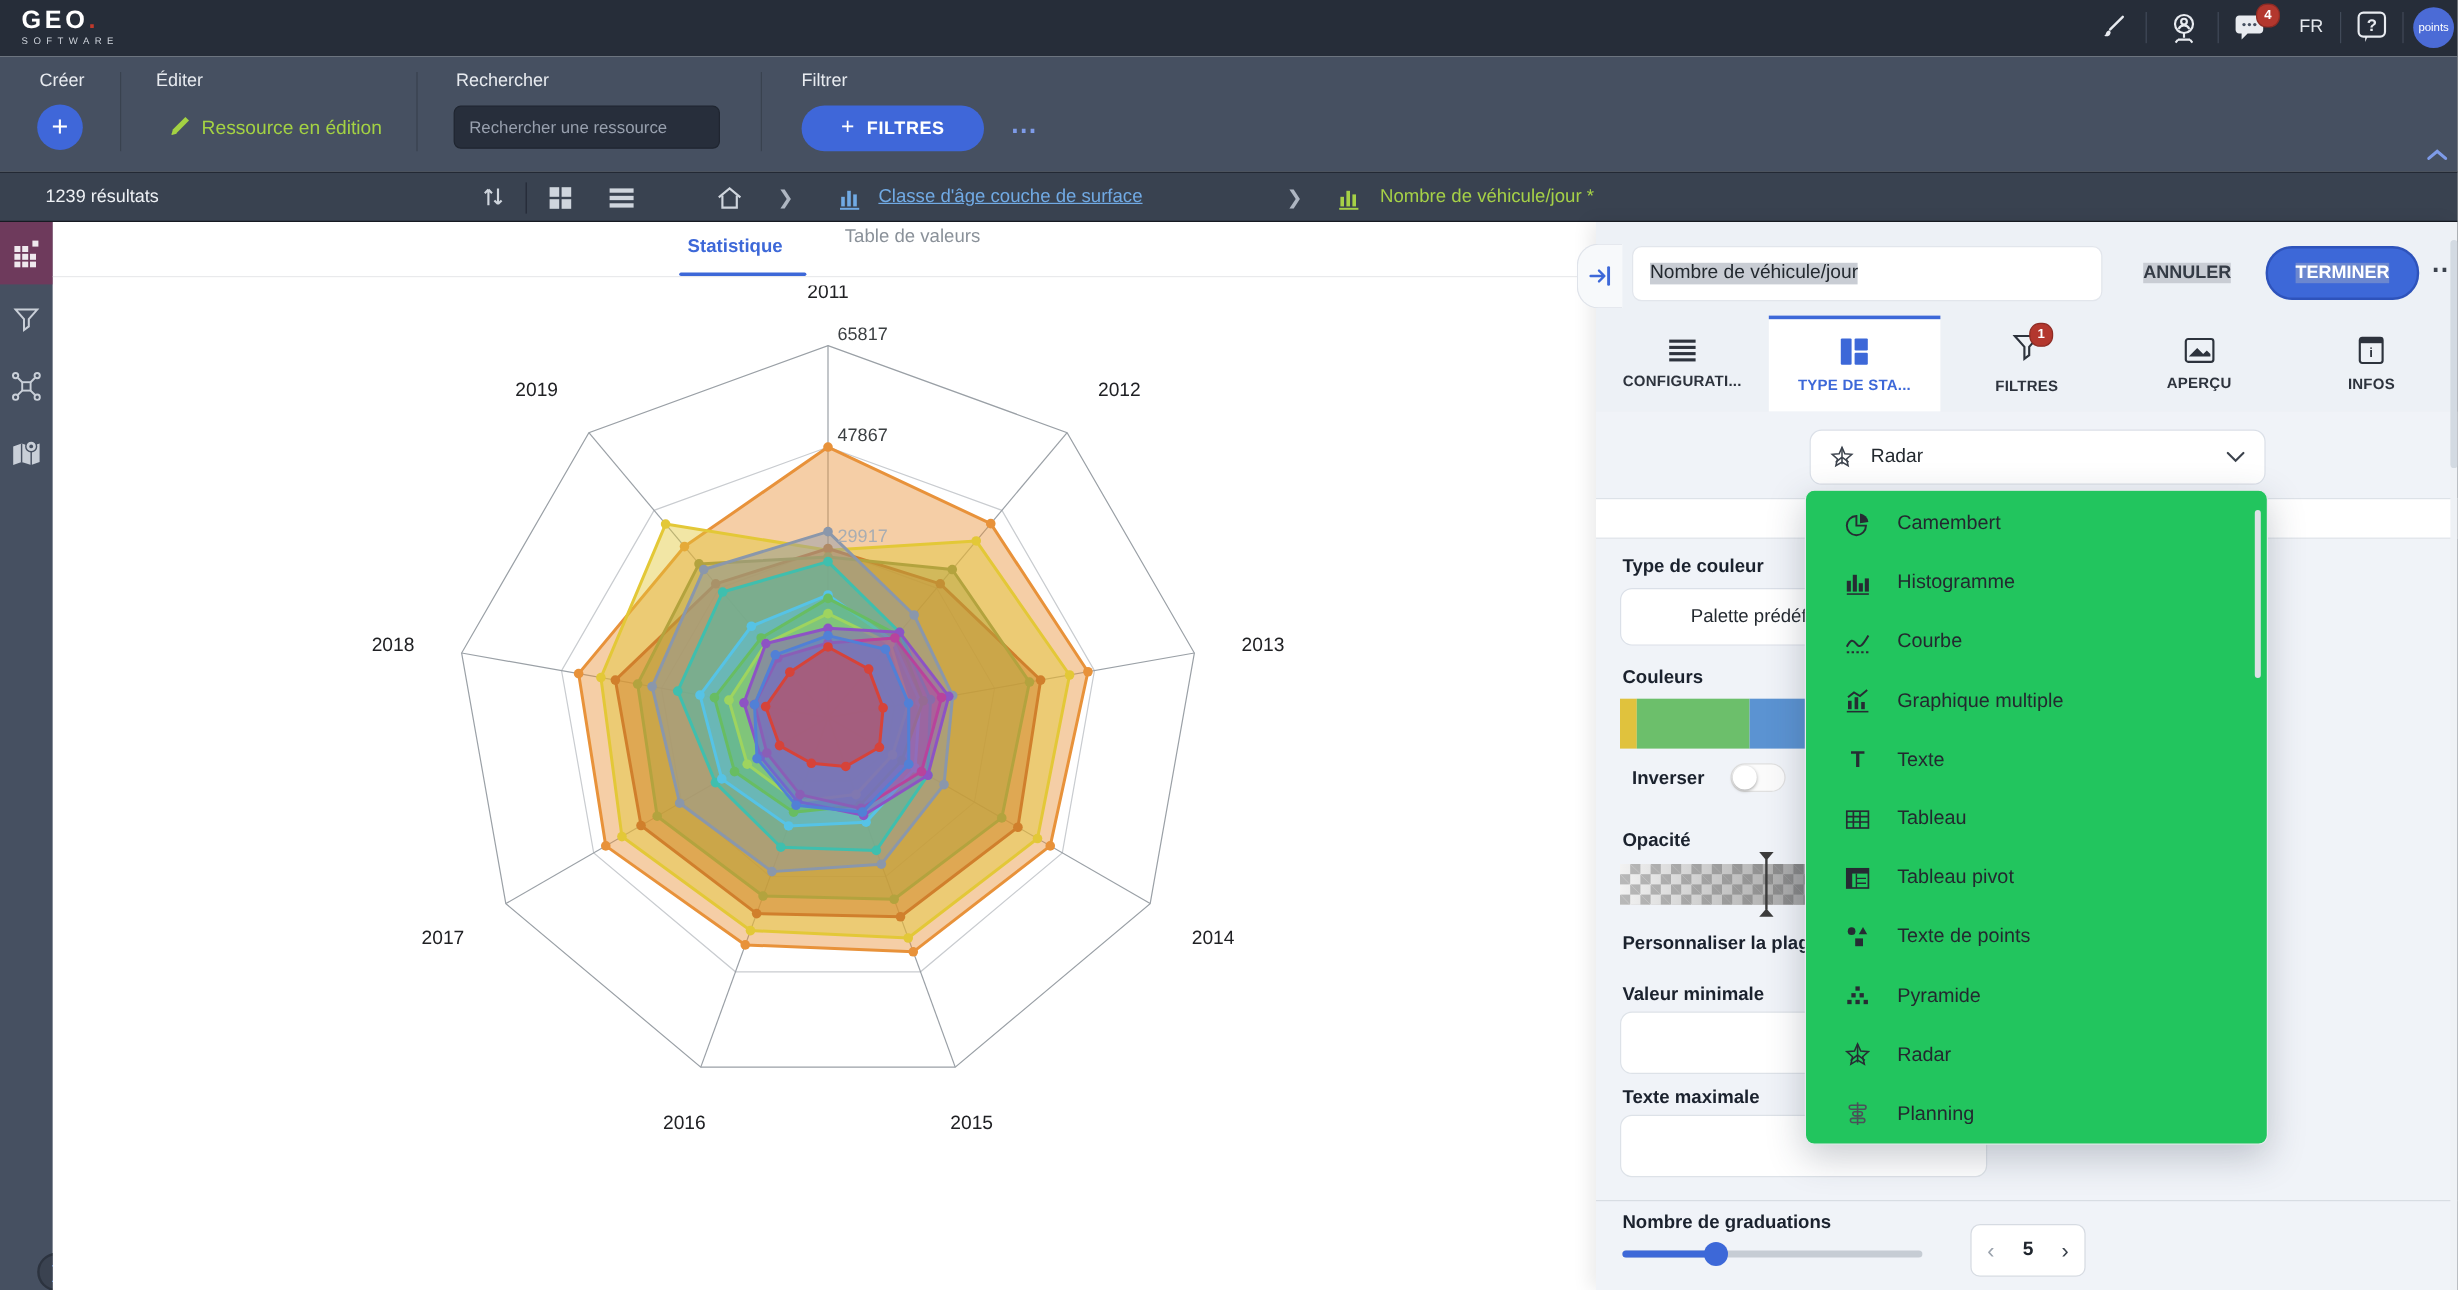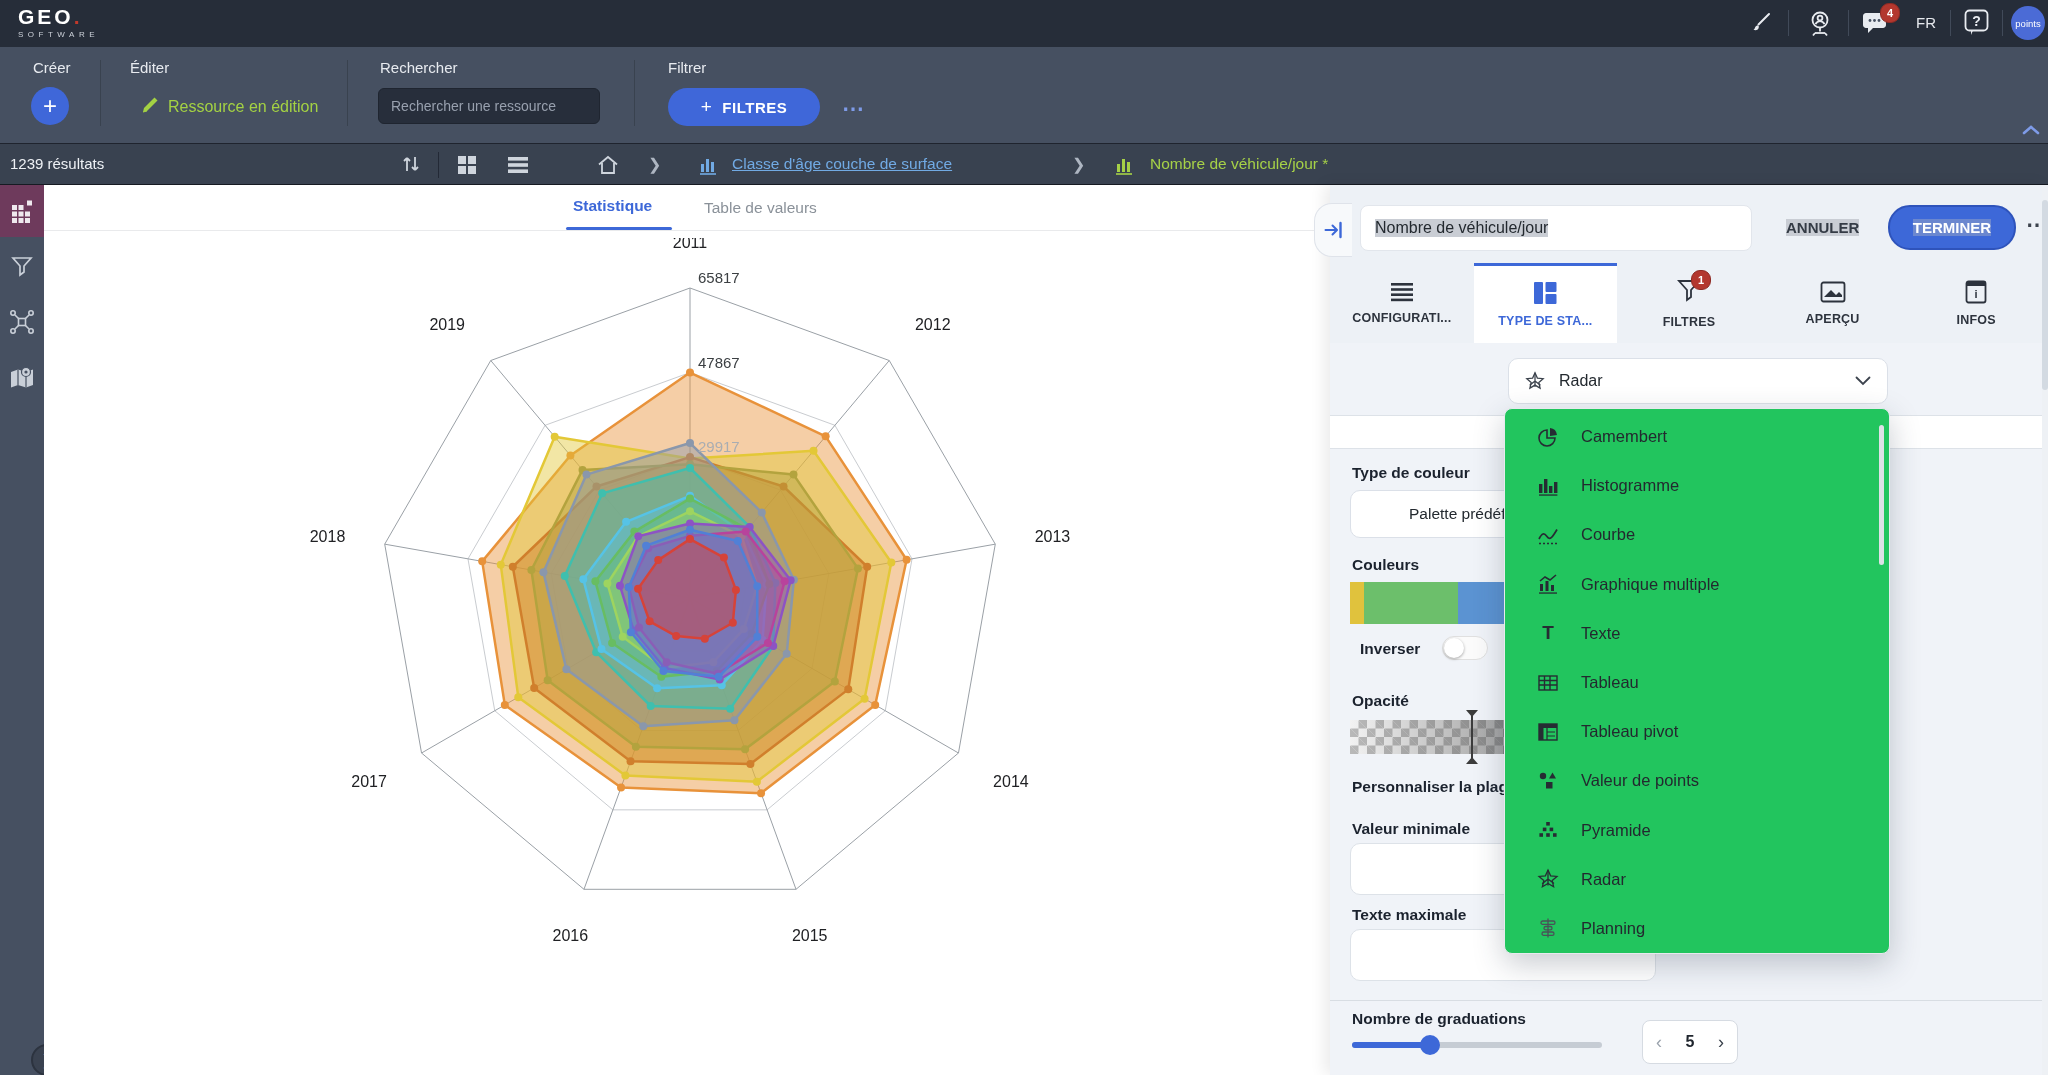--- a/index.html
+++ b/index.html
@@ -26,21 +26,21 @@
   .edit-link{color:#a4d243;font-size:16px;font-weight:500;display:flex;align-items:center;gap:8px;justify-content:center;}
   .search-inp{width:222px;height:36px;background:#272e3b;border:1px solid #1f2530;border-radius:6px;
               color:#98a0ae;font-size:14px;padding:0 12px;box-sizing:border-box;display:flex;align-items:center;}
   .filtres-btn{width:152px;height:38px;border-radius:19px;background:#3f67d9;color:#fff;
                display:flex;align-items:center;justify-content:center;gap:10px;
                font-weight:bold;font-size:15px;letter-spacing:.5px;}
   .dots{color:#7e9be8;font-size:22px;font-weight:bold;letter-spacing:2px;}
   
   .crumbbar{left:0;top:143px;width:2048px;height:42px;background:#394250;
             border-top:1px solid #1f242e;border-bottom:1px solid #161a22;box-sizing:border-box;}
-  .crumb-txt{font-size:15px;color:#eef1f5;}
+  .crumb-txt{font-size:15px;color:#eef1f5;margin-left:28px;}
   .crumb-link{font-size:15.5px;color:#71aae4;text-decoration:underline;}
   .crumb-cur{font-size:15.5px;color:#a6d147;}
   .chev{color:#aeb6c2;font-size:16px;}
   
   .sidebar{left:0;top:185px;width:44px;height:890px;background:#465061;}
   .side-active{left:0;top:0;width:44px;height:52px;background:#6e3a5c;}
   .expand-circle{left:31px;top:1044px;width:28px;height:28px;border-radius:50%;
                  background:#3a4250;border:2px solid #2c333f;display:flex;align-items:center;
                  justify-content:center;color:#6f9fe8;font-size:14px;}
   
@@ -286,21 +286,21 @@
         <circle cx="17" cy="7" r="4.5" fill="#c9cfd8" stroke="#465061" stroke-width="1.2"></circle>
           <circle cx="17" cy="7" r="1.6" fill="#465061"></circle>
       </svg>
     </div>
   </div>
   <div class="abs expand-circle">❯</div>
 
   <div class="abs main">
     <div class="abs tab-active" style="left:529px;top:12px;">Statistique</div>
     <div class="abs tab-underline" style="left:522px;top:42px;width:106px;"></div>
-    <div class="abs tab-idle" style="left:660px;top:14px;">Table de valeurs</div>
+    <div class="abs tab-idle" style="left:660px;top:4px;">Table de valeurs</div>
     <div class="abs main-div" style="left:0;top:45px;width:1286px;"></div>
     <svg id="radar" class="abs" style="left:0px;top:53px;" width="1286" height="837">
         <polygon points="646,50 845.2641590028272,122.52622263311682 951.2904034337845,306.1690649232516 914.467875173176,515 752.0262444309574,651.3047124436316 539.9737555690427,651.3047124436316 377.532124826824,515 340.7095965662155,306.16906492325154 446.7358409971728,122.52622263311684" fill="none" stroke="#9aa0a6" stroke-width="1"></polygon>
         <polygon points="646,134.54502636097058 790.9196635973735,187.29147027028583 868.0298059948791,320.8501546816367 841.2497345809504,472.7274868195147 723.1101423975057,571.8583750480774 568.8898576024943,571.8583750480775 450.7502654190496,472.7274868195147 423.97019400512085,320.8501546816367 501.0803364026265,187.29147027028586" fill="none" stroke="#c9ccd0" stroke-width="1"></polygon>
         <polygon points="646,219.09005272194113 736.5751681919197,252.05671790745484 784.7692085559738,335.53124444002185 768.0315939887249,430.4549736390294 694.1940403640541,492.4120376525233 597.8059596359459,492.4120376525233 523.9684060112751,430.4549736390294 507.2307914440262,335.53124444002185 555.4248318080803,252.05671790745487" fill="none" stroke="#c9ccd0" stroke-width="1"></polygon>
         <polygon points="646,303.6350790829117 682.230672786466,316.8219655446239 701.5086111170685,350.21233419840695 694.8134533964993,388.18246045854414 665.2779383306025,412.96570025696917 626.7220616693975,412.96570025696917 597.1865466035007,388.18246045854414 590.4913888829315,350.21233419840695 609.769327213534,316.8219655446239" fill="none" stroke="#c9ccd0" stroke-width="1"></polygon>
         <line x1="646" y1="360" x2="646" y2="50" stroke="#9aa0a6" stroke-width="1"></line>
         <line x1="646" y1="360" x2="845.2641590028272" y2="122.52622263311682" stroke="#9aa0a6" stroke-width="1"></line>
         <line x1="646" y1="360" x2="951.2904034337845" y2="306.1690649232516" stroke="#9aa0a6" stroke-width="1"></line>
         <line x1="646" y1="360" x2="914.467875173176" y2="515" stroke="#9aa0a6" stroke-width="1"></line>
@@ -624,21 +624,21 @@
           <path d="M10 11h8M10 15h8M10 7v12" stroke="#262c33" stroke-width="1.2"></path>
         </svg>
       <span class="drow-lbl">Tableau pivot</span>
     </div>
     <div class="drow">
       <svg width="22" height="22" viewBox="0 0 22 22" fill="#262c33">
           <circle cx="6" cy="6" r="3.2"></circle>
           <path d="M15.5 2.5l3.5 6h-7z"></path>
           <rect x="9" y="12" width="6.5" height="6.5"></rect>
         </svg>
-      <span class="drow-lbl">Valeur de points</span>
+      <span class="drow-lbl">Texte de points</span>
     </div>
     <div class="drow">
       <svg width="22" height="22" viewBox="0 0 22 22" fill="#262c33">
           <rect x="9.2" y="3" width="3.6" height="3.6"></rect>
           <rect x="5.8" y="8.6" width="3.6" height="3.6"></rect>
           <rect x="12.6" y="8.6" width="3.6" height="3.6"></rect>
           <rect x="2.4" y="14.2" width="3.6" height="3.6"></rect>
           <rect x="9.2" y="14.2" width="3.6" height="3.6"></rect>
           <rect x="16" y="14.2" width="3.6" height="3.6"></rect>
         </svg>

